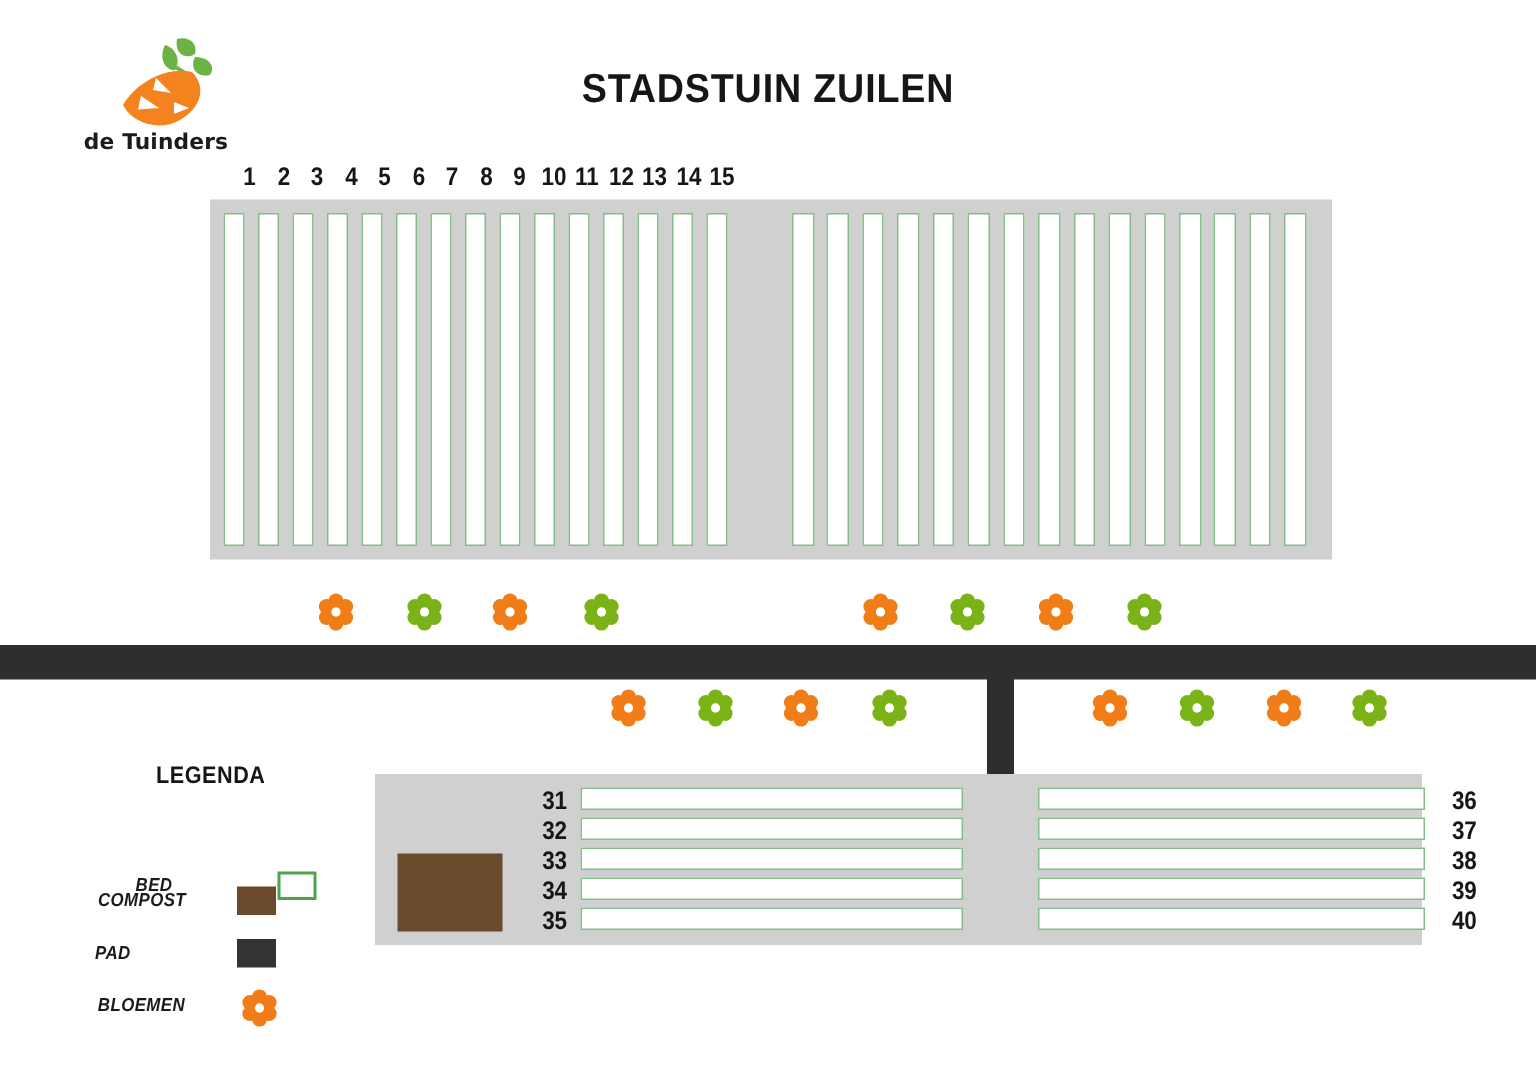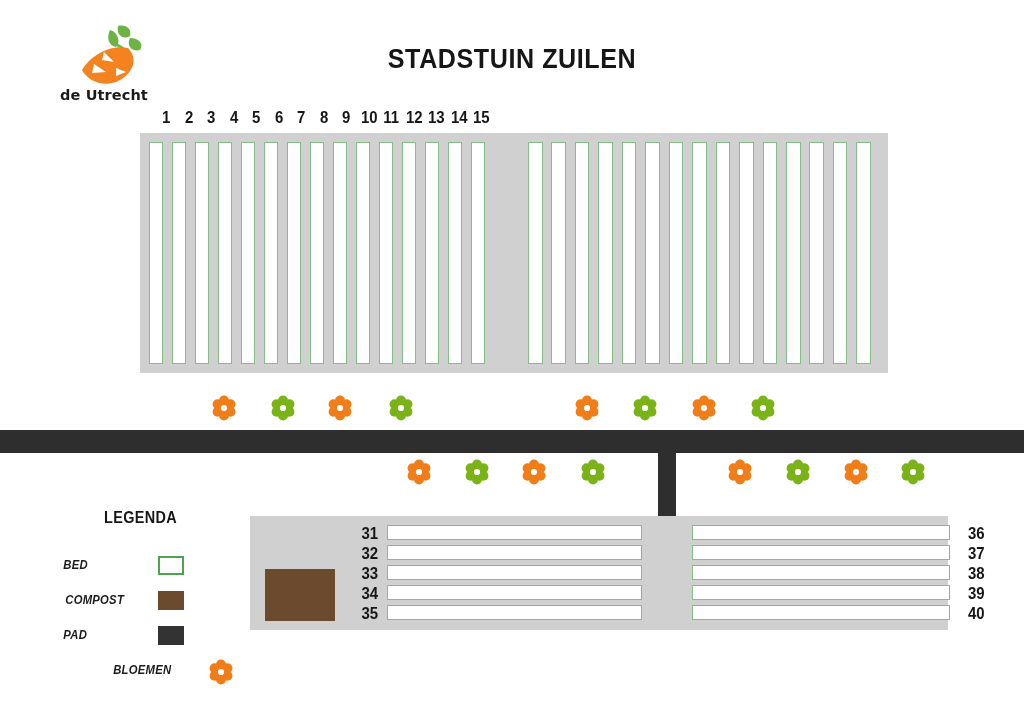--- a/index.html
+++ b/index.html
@@ -226,21 +226,21 @@
         <path d="M66 14 C62 22 65 30 72 31 C77 26 74 16 66 14 Z" fill="#6cb344"></path>
         <path d="M71 28 C76 30 80 32 82 36" stroke="#6cb344" stroke-width="2.5" fill="none"></path>
 
         <path d="M84 32 C94 42 90 56 76 64 C62 72 44 66 38 54 C46 40 66 28 84 32 Z" fill="#f4831f"></path>
 
         <path d="M60 36 L70 46 L58 44 Z" fill="#ffffff"></path>
         <path d="M50 48 L62 56 L48 57 Z" fill="#ffffff"></path>
         <path d="M72 52 L82 56 L72 60 Z" fill="#ffffff"></path>
       </svg>
     </div>
-    <div class="brand">de Utrecht</div>
+    <div class="brand">de Tuinders</div>
   </div>
 
   <div class="page-title">STADSTUIN ZUILEN</div>
 
 
   <div class="num-row" id="num-row-left" style="left: 155px; top: 108px; width: 338px;">
       <div class="num" style="width: 22.5333px;">1</div>
       <div class="num" style="width: 22.5333px;">2</div>
       <div class="num" style="width: 22.5333px;">3</div>
       <div class="num" style="width: 22.5333px;">4</div>
@@ -608,33 +608,33 @@
       <div class="bed-h" style="top: 565px; left: 692px; width: 258px;"></div>
       <div class="bed-h-label right" style="top: 566px; left: 966px;">38</div>
       <div class="bed-h" style="top: 585px; left: 692px; width: 258px;"></div>
       <div class="bed-h-label right" style="top: 586px; left: 966px;">39</div>
       <div class="bed-h" style="top: 605px; left: 692px; width: 258px;"></div>
       <div class="bed-h-label right" style="top: 606px; left: 966px;">40</div>
     </div>
 
   <div class="legend-title">LEGENDA</div>
   <div id="legend-rows">
-      <div class="legend-row" style="top: 556px;">
+      <div class="legend-row" style="top: 581px; margin-left: 27px;">
         <div class="legend-label">BED</div>
         <div class="legend-swatch sw-bed"></div>
       </div>
       <div class="legend-row" style="top: 591px;">
         <div class="legend-label">COMPOST</div>
         <div class="legend-swatch sw-compost"></div>
       </div>
       <div class="legend-row" style="top: 626px;">
         <div class="legend-label">PAD</div>
         <div class="legend-swatch sw-pad"></div>
       </div>
-      <div class="legend-row" style="top: 661px; margin-left: 48px;">
+      <div class="legend-row" style="top: 661px;">
         <div class="legend-label">BLOEMEN</div>
         <div class="legend-swatch sw-flower"><svg viewBox="0 0 26 26" width="26" height="26">
     <defs>
               <mask id="mf07d18">
       <rect width="26" height="26" fill="#000"></rect>
       <g fill="#fff">
                   <circle cx="13.00" cy="5.60" r="5.0"></circle>
                   <circle cx="19.41" cy="9.30" r="5.0"></circle>
                   <circle cx="19.41" cy="16.70" r="5.0"></circle>
                   <circle cx="13.00" cy="20.40" r="5.0"></circle>

